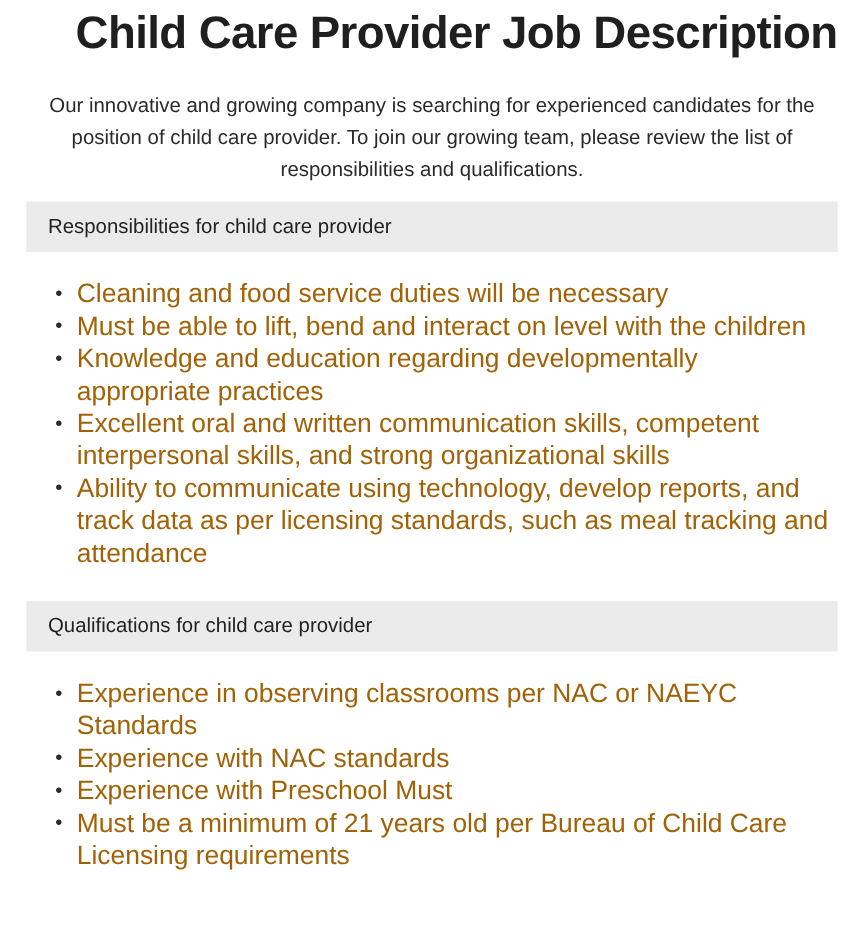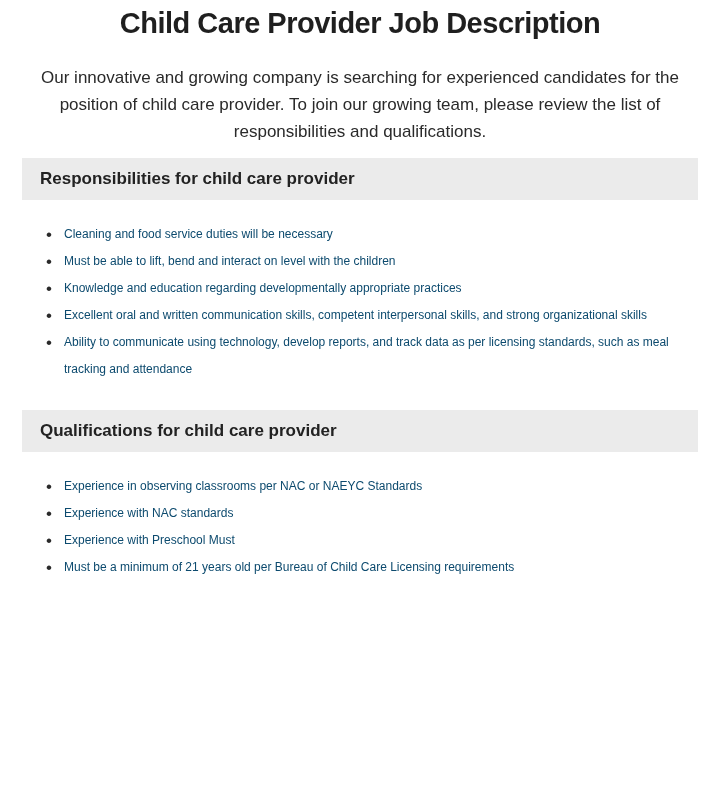--- a/index.html
+++ b/index.html
@@ -9,56 +9,56 @@
     color: #252525;
   }
   .page {
     width: 720px;
     height: 786px;
     background: #ffffff;
     padding: 0 22px;
     overflow: hidden;
   }
   .doc-title {
-    font-size: 29px;
+    font-size: 38px;
     font-weight: bold;
-    text-align: center;
+    text-align: right;
     letter-spacing: -0.5px;
     padding-top: 7px;
     margin-bottom: 24px;
     color: #1f1f1f;
   }
   .intro {
     font-size: 17px;
     line-height: 27px;
     margin-bottom: 13px;
     color: #2a2a2a;
     text-align: center;
   }
   .section-header {
     background: #ebebeb;
     font-size: 17px;
-    font-weight: bold;
+    font-weight: normal;
     line-height: 22px;
     padding: 10px 18px;
     margin-bottom: 21px;
     color: #222222;
   }
   .section { margin-bottom: 27px; }
   ul.bullet-list {
     list-style: none;
     padding-left: 24px;
     margin: 0;
   }
   ul.bullet-list li {
     position: relative;
     padding-left: 18px;
-    font-size: 12px;
+    font-size: 22px;
     line-height: 27px;
-    color: #0c4a6e;
+    color: #a16207;
   }
   ul.bullet-list li::before {
     content: "\2022";
     position: absolute;
     left: 0;
     top: 0;
     font-size: 17px;
     color: #2a2a2a;
   }
 </style>

